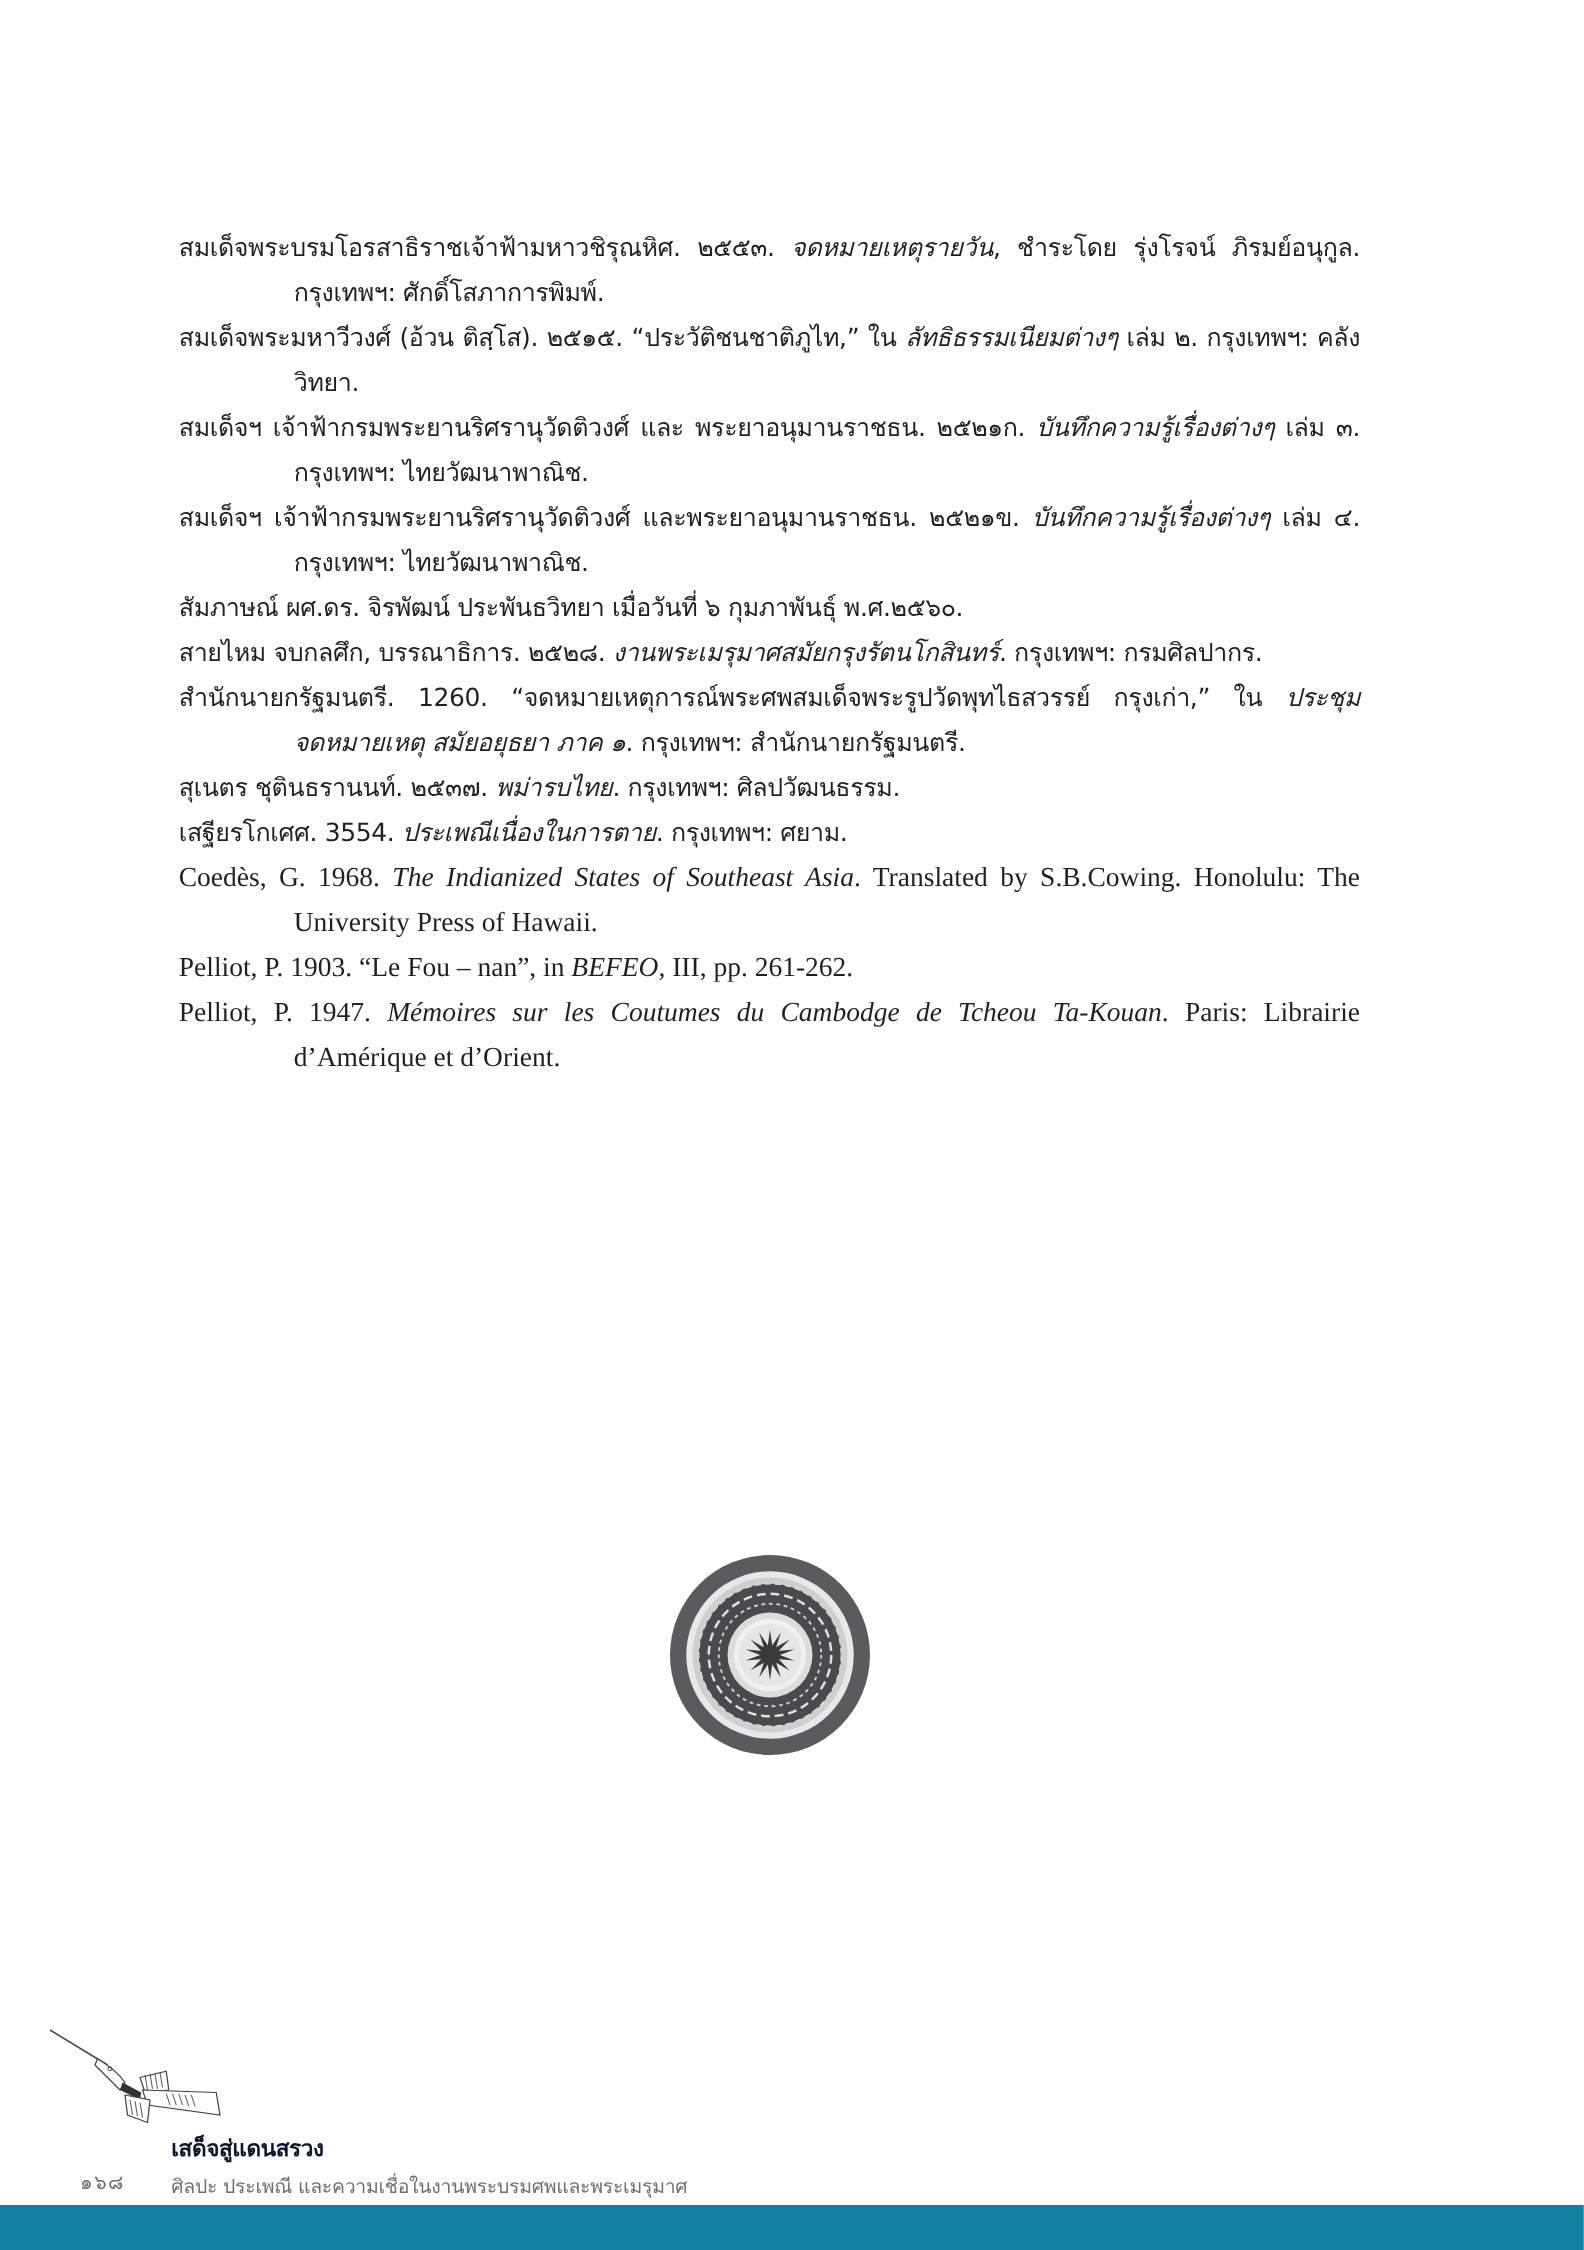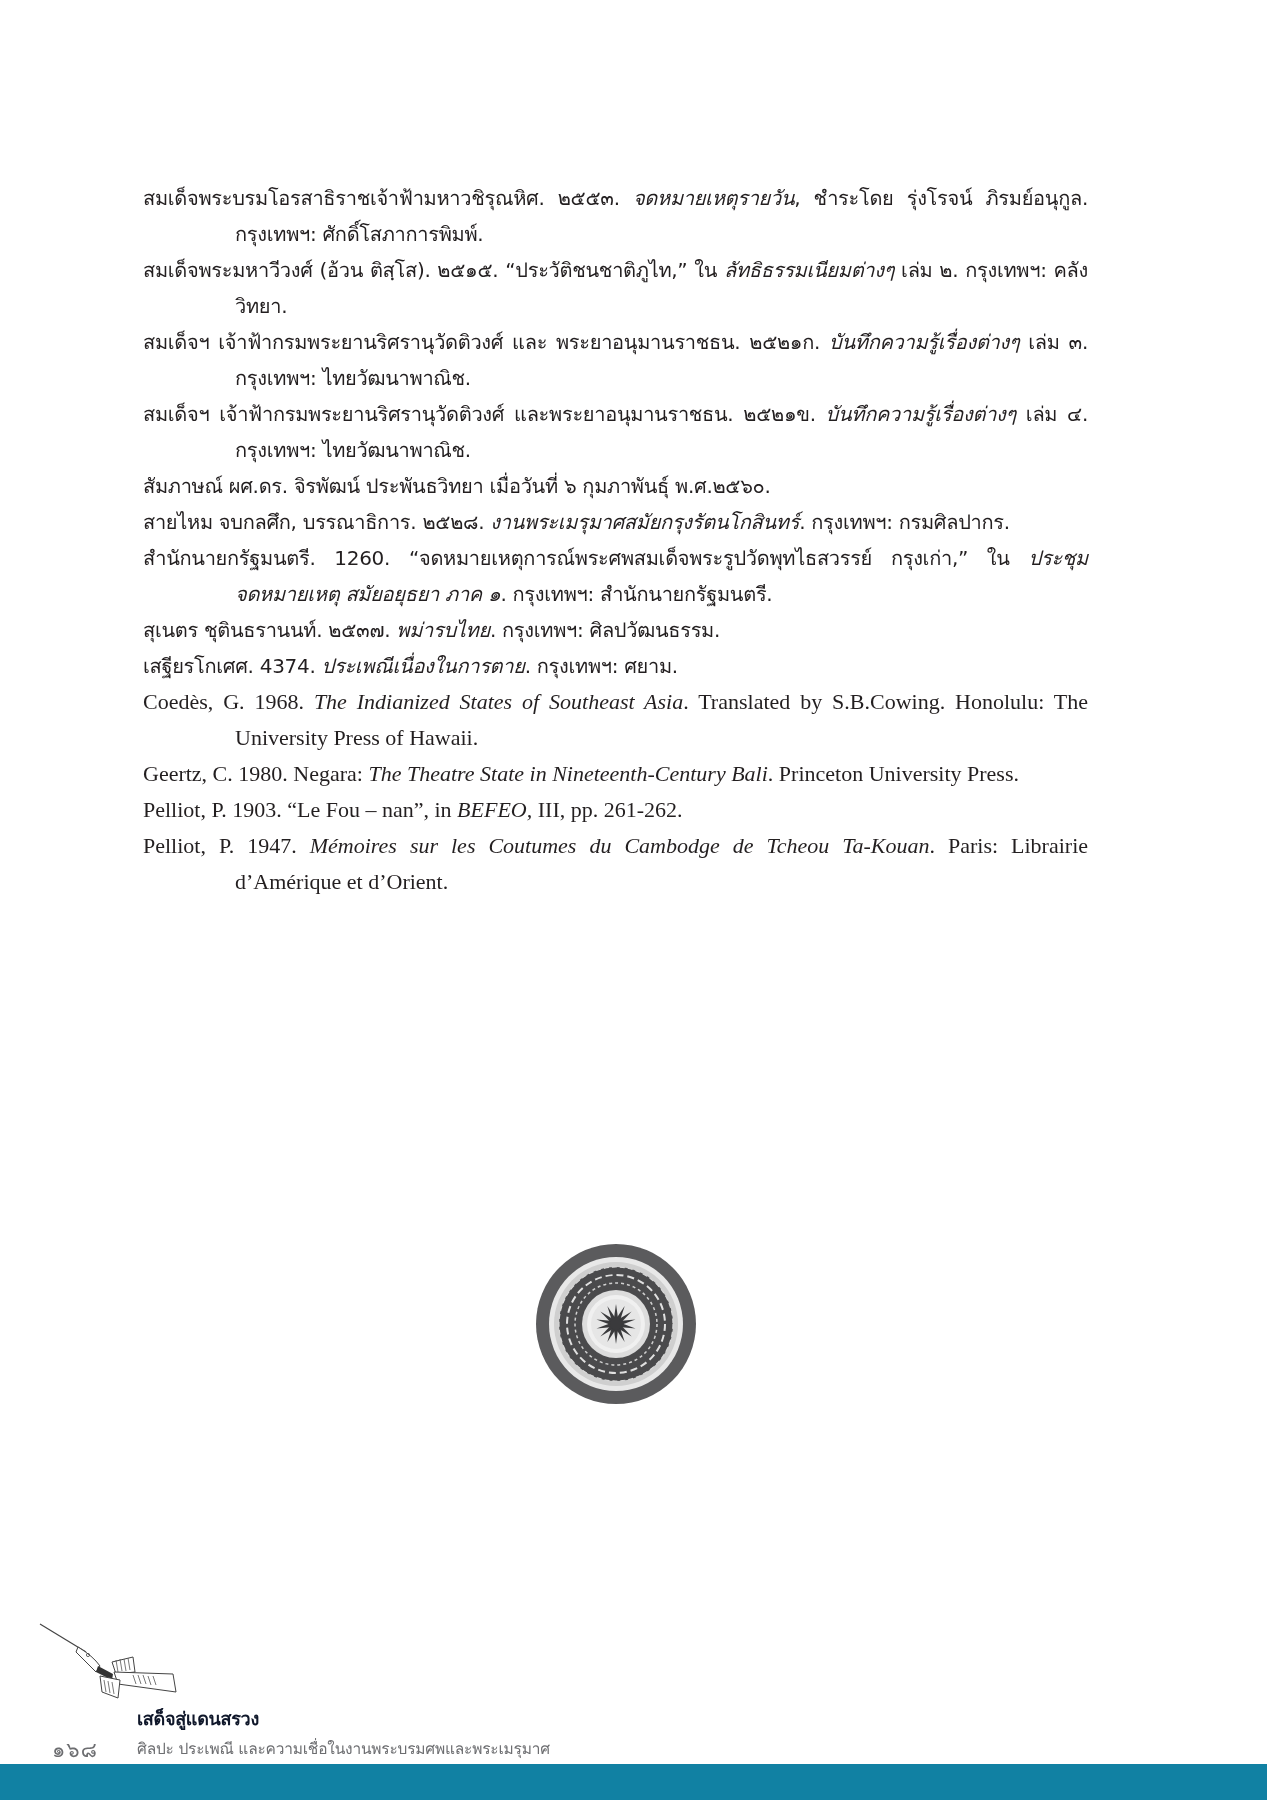--- a/index.html
+++ b/index.html
@@ -56,24 +56,24 @@
       left: 137px;
       top: 1704px;
       font-family: "DejaVu Sans", "Liberation Sans", sans-serif;
       font-weight: bold;
       font-size: 18px;
       color: #0f172a;
       letter-spacing: -0.3px;
     }
     .footer-pagenum {
       position: absolute;
-      left: 52px;
+      left: 64px;
       top: 1733px;
       font-family: "DejaVu Sans", "Liberation Sans", sans-serif;
-      font-size: 21px;
+      font-size: 16px;
       color: #6d6e71;
       letter-spacing: 1px;
     }
     .footer-subtitle {
       position: absolute;
       left: 137px;
       top: 1736px;
       font-family: "DejaVu Sans", "Liberation Sans", sans-serif;
       font-size: 15.5px;
       color: #6d6e71;
@@ -110,27 +110,24 @@
   <p class="entry thai">
     <span>สายไหม จบกลศึก, บรรณาธิการ. ๒๕๒๘. </span><span class="it">งานพระเมรุมาศสมัยกรุงรัตนโกสินทร์</span><span>. กรุงเทพฯ: กรมศิลปากร.</span>
   </p>
   <p class="entry thai">
     <span>สำนักนายกรัฐมนตรี. 1260. “จดหมายเหตุการณ์พระศพสมเด็จพระรูปวัดพุทไธสวรรย์ กรุงเก่า,” ใน </span><span class="it">ประชุมจดหมายเหตุ สมัยอยุธยา ภาค ๑</span><span>. กรุงเทพฯ: สำนักนายกรัฐมนตรี.</span>
   </p>
   <p class="entry thai">
     <span>สุเนตร ชุตินธรานนท์. ๒๕๓๗. </span><span class="it">พม่ารบไทย</span><span>. กรุงเทพฯ: ศิลปวัฒนธรรม.</span>
   </p>
   <p class="entry thai">
-    <span>เสฐียรโกเศศ. 4374. </span><span class="it">ประเพณีเนื่องในการตาย</span><span>. กรุงเทพฯ: ศยาม.</span>
+    <span>เสฐียรโกเศศ. 3554. </span><span class="it">ประเพณีเนื่องในการตาย</span><span>. กรุงเทพฯ: ศยาม.</span>
   </p>
   <p class="entry latin">
     <span>Coedès, G. 1968. </span><span class="it">The Indianized States of Southeast Asia</span><span>. Translated by S.B.Cowing. Honolulu: The University Press of Hawaii.</span>
-  </p>
-  <p class="entry latin">
-    <span>Geertz, C. 1980. Negara: </span><span class="it">The Theatre State in Nineteenth-Century Bali</span><span>. Princeton University Press.</span>
   </p>
   <p class="entry latin">
     <span>Pelliot, P. 1903. “Le Fou – nan”, in </span><span class="it">BEFEO,</span><span> III, pp. 261-262.</span>
   </p>
   <p class="entry latin">
     <span>Pelliot, P. 1947. </span><span class="it">Mémoires sur les Coutumes du Cambodge de Tcheou Ta-Kouan</span><span>. Paris: Librairie d’Amérique et d’Orient.</span>
   </p>
 </div>
 
 <svg class="medallion" viewBox="0 0 160 160">

